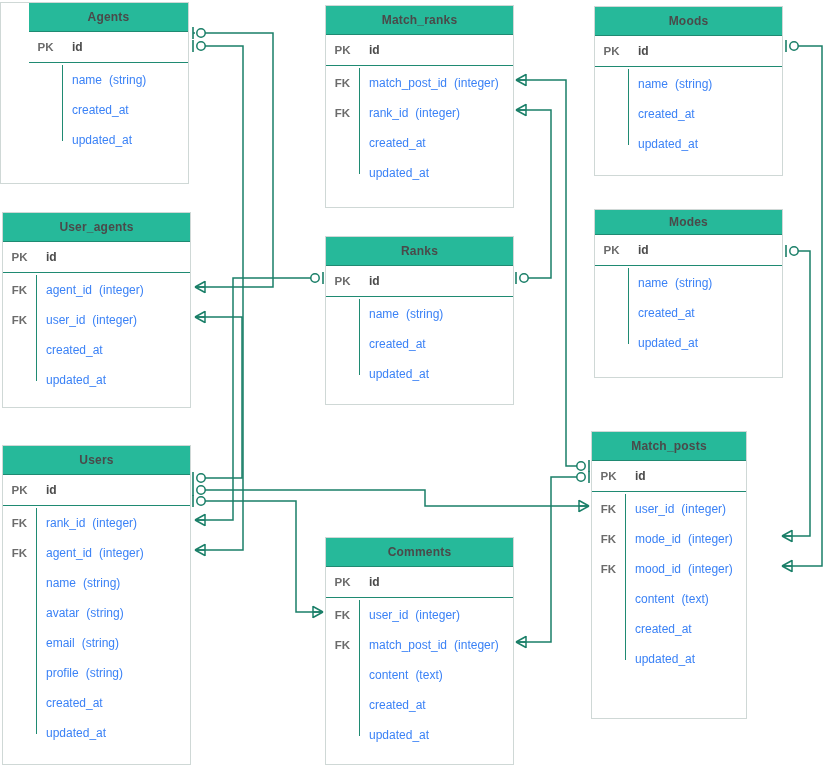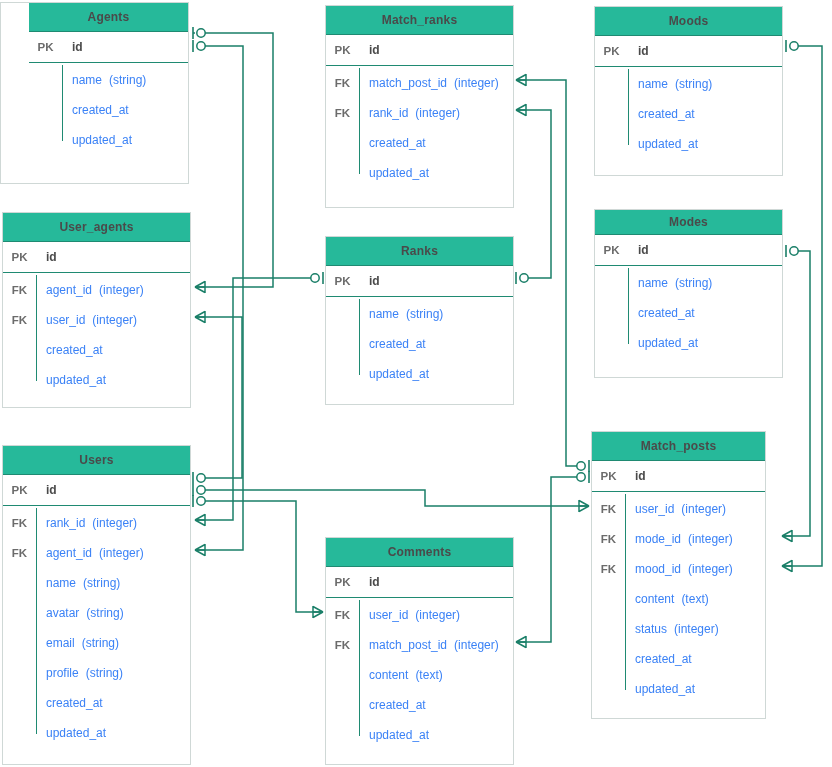--- a/index.html
+++ b/index.html
@@ -341,21 +341,21 @@
               <div class="key"></div>
               <div class="fld"><span>created_at</span></div>
             </div>
             <div class="row" style="height: 30px;">
               <div class="key"></div>
               <div class="fld"><span>updated_at</span></div>
             </div>
           </div>
         </div>
       </div>
-      <div class="entity" style="left: 591px; top: 431px; width: 175px; height: 288px;">
+      <div class="entity" style="left: 591px; top: 431px; width: 156px; height: 288px;">
         <div class="ent-head" style="height: 28px;">Match_posts</div>
         <div class="ent-body" style="height: 260px;">
           <div class="row pk pkrow" style="height: 31px;">
             <div class="key">PK</div>
             <div class="fld">id</div>
           </div>
           <div class="attrs" style="position: relative;">
             <div class="vsep" style="top: 2px; bottom: 14px;"></div>
             <div class="row" style="height: 30px;">
               <div class="key">FK</div>
@@ -368,24 +368,20 @@
             <div class="row" style="height: 30px;">
               <div class="key">FK</div>
               <div class="fld"><span>mood_id</span><span style="margin-left: 7px;">(integer)</span></div>
             </div>
             <div class="row" style="height: 30px;">
               <div class="key"></div>
               <div class="fld"><span>content</span><span style="margin-left: 7px;">(text)</span></div>
             </div>
             <div class="row" style="height: 30px;">
               <div class="key"></div>
-              <div class="fld"><span>status</span><span style="margin-left: 7px;">(integer)</span></div>
-            </div>
-            <div class="row" style="height: 30px;">
-              <div class="key"></div>
               <div class="fld"><span>created_at</span></div>
             </div>
             <div class="row" style="height: 30px;">
               <div class="key"></div>
               <div class="fld"><span>updated_at</span></div>
             </div>
           </div>
         </div>
       </div>
     </div>

